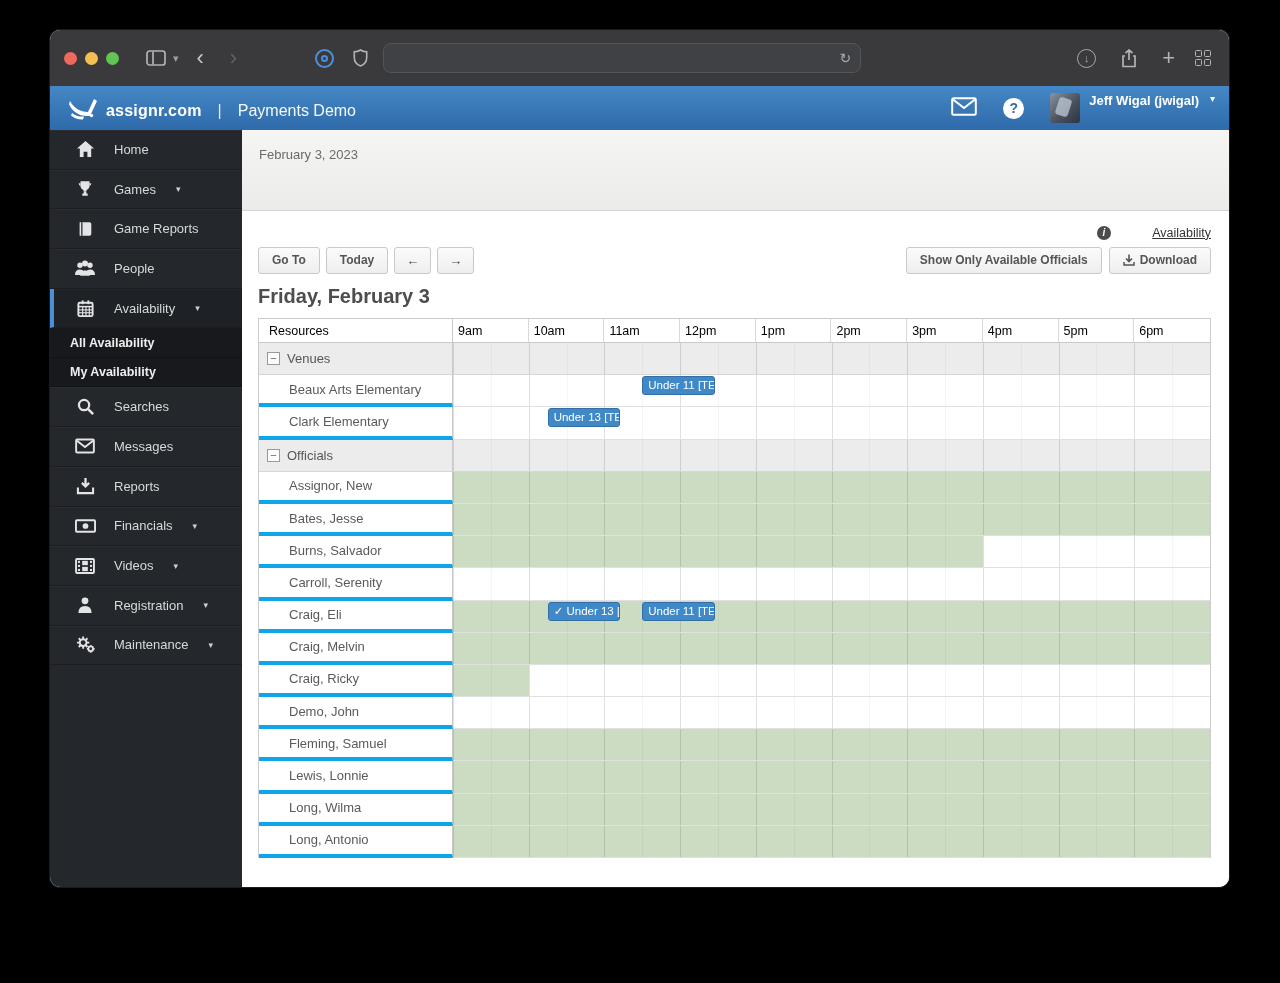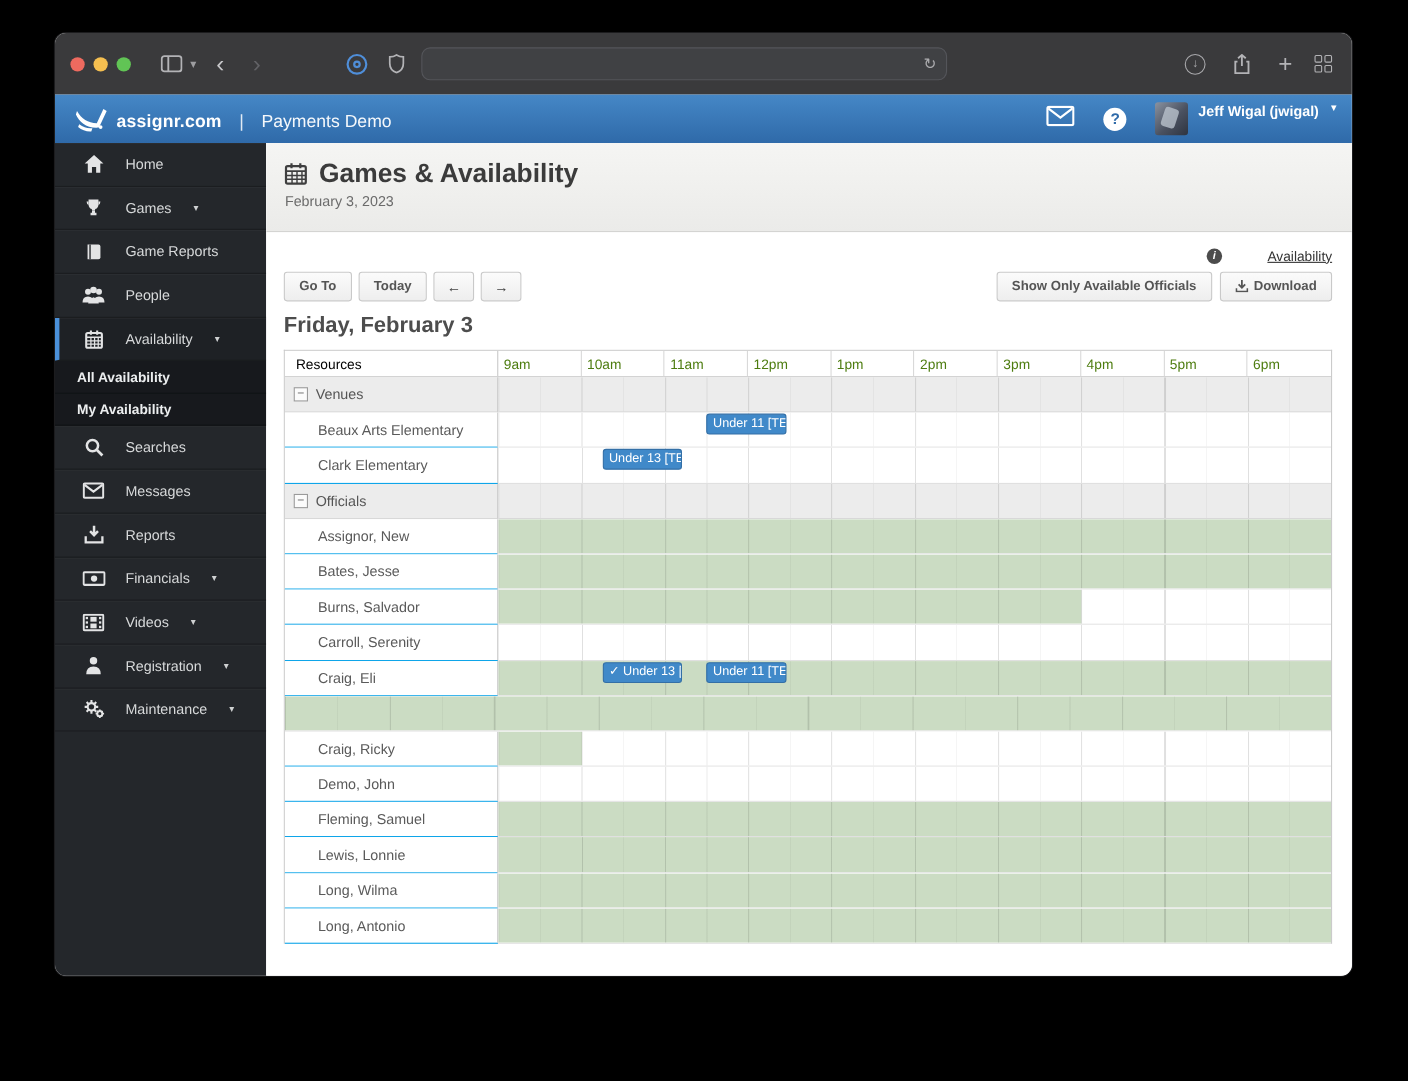--- a/index.html
+++ b/index.html
@@ -74,24 +74,24 @@
   .btn.arr{padding:0 11px;font-size:13px;color:#444;}
   .lgrp{display:flex;gap:6px;}
   .rgrp{display:flex;gap:7px;margin-left:auto;}
   .dayhead{font-size:20px;font-weight:700;color:#4d4d4d;margin:11px 0 10px;}
   
   .sched{width:953px;border:1px solid #cbcbcb;border-bottom:none;}
   .thead{display:flex;height:24px;border-bottom:1px solid #c9c9c9;background:#fff;}
   .rescol{width:194px;flex:none;border-right:1px solid #c9c9c9;display:flex;align-items:center;
     font-size:12.5px;color:#000000;padding-left:10px;}
   .timecols{flex:1;display:flex;}
-  .tcol{width:10%;border-right:1px solid #d9d9d9;font-size:12.5px;color:#4d7c0f;display:flex;align-items:center;padding-left:5px;}
+  .tcol{width:10%;border-right:1px solid #d9d9d9;font-size:12.5px;color:#000000;display:flex;align-items:center;padding-left:5px;}
   .tcol:last-child{border-right:none;}
   .trow{display:flex;height:32.2px;}
-  .trow .rlabel{width:194px;flex:none;border-right:1px solid #c9c9c9;border-bottom:1px solid #0ea5e9;
+  .trow .rlabel{width:194px;flex:none;border-right:1px solid #c9c9c9;border-bottom:4px solid #0ea5e9;
     display:flex;align-items:center;font-size:13px;color:#5a5a5a;padding-left:30px;background:#fff;}
   .trow .rtime{flex:1;position:relative;border-bottom:1px solid #e0e0e0;background:#fff;overflow:hidden;}
   .rtime::after{content:"";position:absolute;inset:0;pointer-events:none;
     background-image:
       repeating-linear-gradient(to right, rgba(0,0,0,0.085) 0 1px, transparent 1px 10%),
       repeating-linear-gradient(to right, rgba(0,0,0,0.04) 0 1px, transparent 1px 5%);}
   .trow.grp .rlabel{background:#ececec;padding-left:8px;color:#555;font-size:13px;gap:7px;border-bottom:1px solid #d6d6d6;}
   .trow.grp .rtime{background:#ececec;border-bottom:1px solid #d6d6d6;}
   .minusbox{width:13px;height:13px;border:1px solid #9a9a9a;background:#fbfbfb;color:#666;font-size:11px;
     line-height:11px;display:flex;align-items:center;justify-content:center;flex:none;}
@@ -318,34 +318,20 @@
               </svg>
             </span>
             <span class="slabel">Maintenance</span>
             <span class="scaret">▾</span>
           </div>
           <div class="sfill"></div>
         </div>
 
       <div class="main">
         <div class="pagehead">
-          <div class="ph-title">
-            <svg width="22" height="22" viewBox="0 0 22 22">
-              <rect x="2" y="4" width="18" height="16" rx="1.5" fill="none" stroke="#3f3f3f" stroke-width="2"></rect>
-              <line x1="7" y1="1.5" x2="7" y2="6" stroke="#3f3f3f" stroke-width="2"></line>
-              <line x1="15" y1="1.5" x2="15" y2="6" stroke="#3f3f3f" stroke-width="2"></line>
-              <line x1="2" y1="8.5" x2="20" y2="8.5" stroke="#3f3f3f" stroke-width="1.6"></line>
-              <line x1="2" y1="12.5" x2="20" y2="12.5" stroke="#3f3f3f" stroke-width="1.3"></line>
-              <line x1="2" y1="16" x2="20" y2="16" stroke="#3f3f3f" stroke-width="1.3"></line>
-              <line x1="7.5" y1="8.5" x2="7.5" y2="20" stroke="#3f3f3f" stroke-width="1.3"></line>
-              <line x1="12" y1="8.5" x2="12" y2="20" stroke="#3f3f3f" stroke-width="1.3"></line>
-              <line x1="16.5" y1="8.5" x2="16.5" y2="20" stroke="#3f3f3f" stroke-width="1.3"></line>
-            </svg>
-            <span>Games &amp; Availability</span>
-          </div>
           <div class="ph-date">February 3, 2023</div>
         </div>
 
         <div class="content">
           <div class="helprow">
             <span class="infoc">i</span>
             <span class="helplabel">Help:</span>
             <a class="helplink">Availability</a>
           </div>
 
@@ -436,20 +422,21 @@
               </div>
               <div class="trow">
                 <div class="rlabel">Craig, Eli</div>
                 <div class="rtime">
                   <div class="avail" style="left: 0%; width: 100%; background: rgb(203, 220, 195);"></div>
                   <div class="chip" style="left: 12.5%; width: 9.6%; background: rgb(64, 137, 201);">✓ Under 13 [TE</div>
                   <div class="chip" style="left: 25%; width: 9.6%; background: rgb(64, 137, 201);">Under 11 [TEST</div>
                 </div>
               </div>
               <div class="trow">
+                <div class="rlabel">Craig, Melvin</div>
                 <div class="rtime">
                   <div class="avail" style="left: 0%; width: 100%; background: rgb(203, 220, 195);"></div>
                 </div>
               </div>
               <div class="trow">
                 <div class="rlabel">Craig, Ricky</div>
                 <div class="rtime">
                   <div class="avail" style="left: 0%; width: 10%; background: rgb(203, 220, 195);"></div>
                 </div>
               </div>

